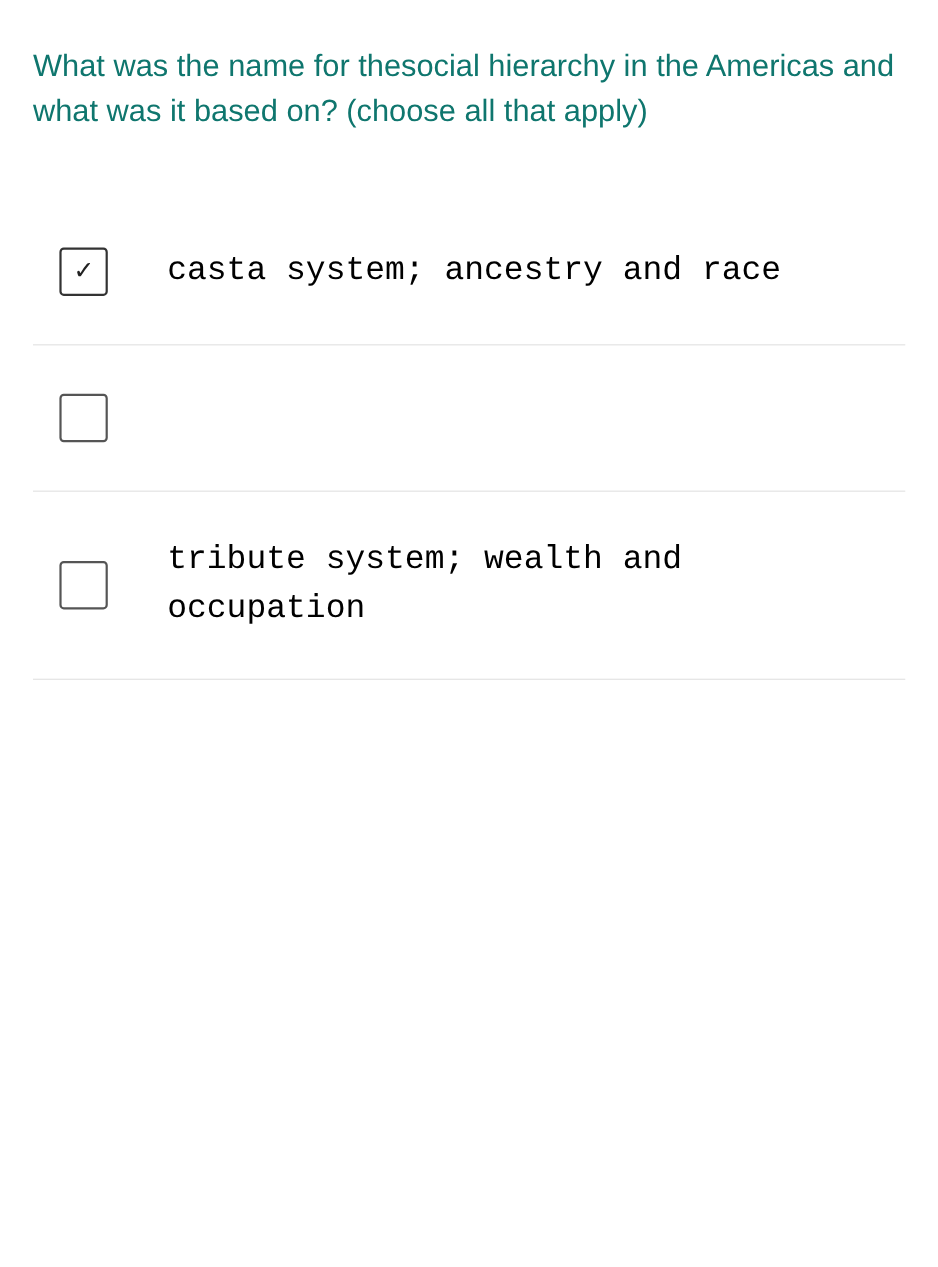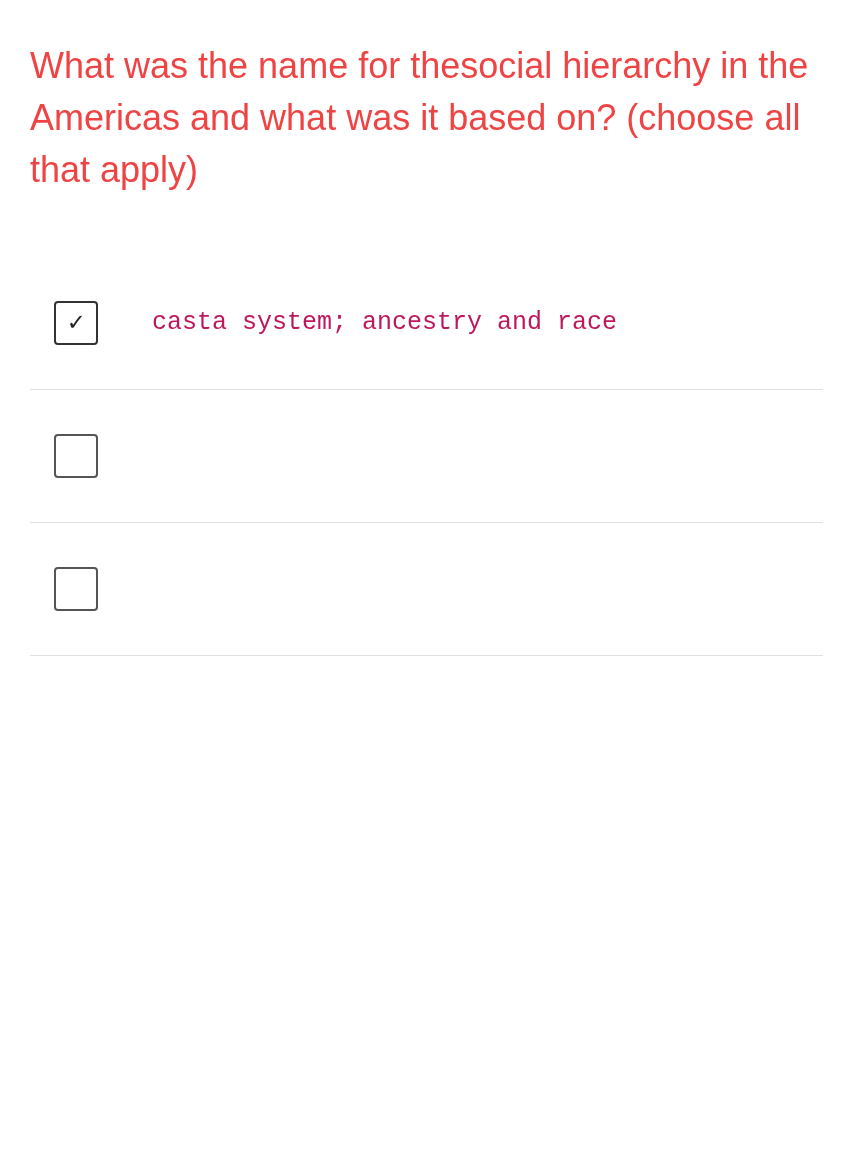--- a/index.html
+++ b/index.html
@@ -12,25 +12,25 @@
       background: #ffffff;
       font-family: 'Courier New', Courier, monospace;
       width: 853px;
       min-height: 1152px;
       padding: 40px 30px;
       color: #1a1a1a;
     }
 
     .question-text {
       font-family: -apple-system, BlinkMacSystemFont, 'Segoe UI', Arial, sans-serif;
-      font-size: 36px;
+      font-size: 28px;
       line-height: 1.45;
       margin-bottom: 60px;
       font-weight: 400;
-      color: #ef4444;
+      color: #0f766e;
     }
 
     .options-container {
       display: flex;
       flex-direction: column;
     }
 
     .option-row {
       display: flex;
       align-items: center;
@@ -72,23 +72,23 @@
 
     .checkmark {
       font-size: 26px;
       color: #222222;
       line-height: 1;
       font-weight: bold;
     }
 
     .option-label {
       font-family: 'Courier New', Courier, monospace;
-      font-size: 25px;
+      font-size: 30px;
       line-height: 1.5;
-      color: #be185d;
+      color: #000000;
       flex: 1;
     }
   </style>
 </head>
 <body>
 
 <div>
   <p class="question-text">What was the name for thesocial hierarchy in the Americas and what was it based on? (choose all that apply)</p>
 
   <div class="options-container">
@@ -107,16 +107,17 @@
         <div class="checkbox">
         </div>
       </div>
     </div>
 
     <div class="option-row">
       <div class="checkbox-wrapper">
         <div class="checkbox">
         </div>
       </div>
+      <span class="option-label">tribute system; wealth and occupation</span>
     </div>
 
   </div>
 </div>
 
 </body></html>

